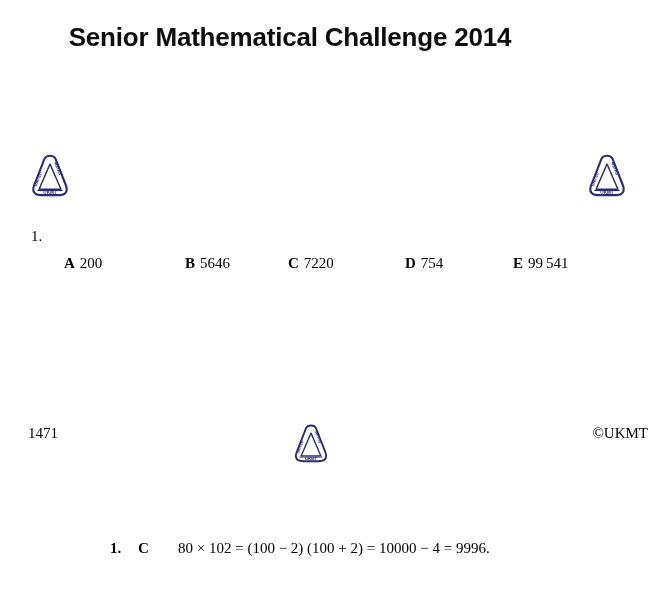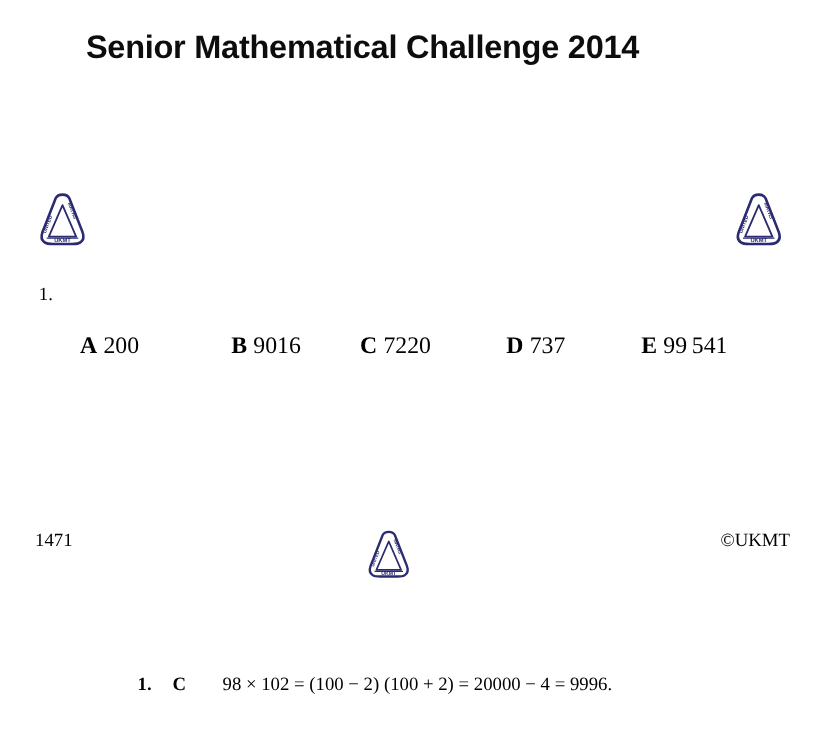--- a/index.html
+++ b/index.html
@@ -63,22 +63,22 @@
   .q-text {
     position: absolute;
     left: 64px;
     top: 0;
     white-space: nowrap;
   }
 
   .options-row {
     position: relative;
     height: 22px;
-    margin-top: 16px;
-    font-size: 19px;
+    margin-top: 5px;
+    font-size: 15px;
   }
   .option {
     position: absolute;
     top: 0;
     white-space: nowrap;
   }
   .option .opt-letter {
     font-weight: bold;
     margin-right: 5px;
   }
@@ -97,21 +97,21 @@
     height: 40px;
     font-size: 15px;
   }
   .footer-page-number {
     position: absolute;
     left: 28px;
     top: 0;
   }
   .footer-copyright {
     position: absolute;
-    right: 28px;
+    right: 12px;
     top: 0;
     white-space: nowrap;
   }
 
   
   .solution-block {
     position: absolute;
     left: 0;
     top: 540px;
     width: 660px;
@@ -202,27 +202,27 @@
 
   <div class="question-line">
     <span class="q-number">1.</span>
   </div>
 
   <div class="options-row">
     <span class="option opt-a">
       <span class="opt-letter">A</span><span class="opt-value">200</span>
     </span>
     <span class="option opt-b">
-      <span class="opt-letter">B</span><span class="opt-value">9016</span>
+      <span class="opt-letter">B</span><span class="opt-value">5646</span>
     </span>
     <span class="option opt-c">
       <span class="opt-letter">C</span><span class="opt-value">7220</span>
     </span>
     <span class="option opt-d">
-      <span class="opt-letter">D</span><span class="opt-value">737</span>
+      <span class="opt-letter">D</span><span class="opt-value">754</span>
     </span>
     <span class="option opt-e">
       <span class="opt-letter">E</span><span class="opt-value">99 541</span>
     </span>
   </div>
 
 </div>
 
 <div class="page-footer">
   <span class="footer-page-number">1471</span>
@@ -254,14 +254,14 @@
       </text>
     </svg>
   </div>
 
   <span class="footer-copyright">©UKMT</span>
 </div>
 
 <div class="solution-block">
   <span class="sol-number">1.</span>
   <span class="sol-answer">C</span>
-  <span class="sol-working">98 × 102 = (100 − 2) (100 + 2) = 20000 − 4 = 9996.</span>
+  <span class="sol-working">80 × 102 = (100 − 2) (100 + 2) = 10000 − 4 = 9996.</span>
 </div>
 
 </body></html>

